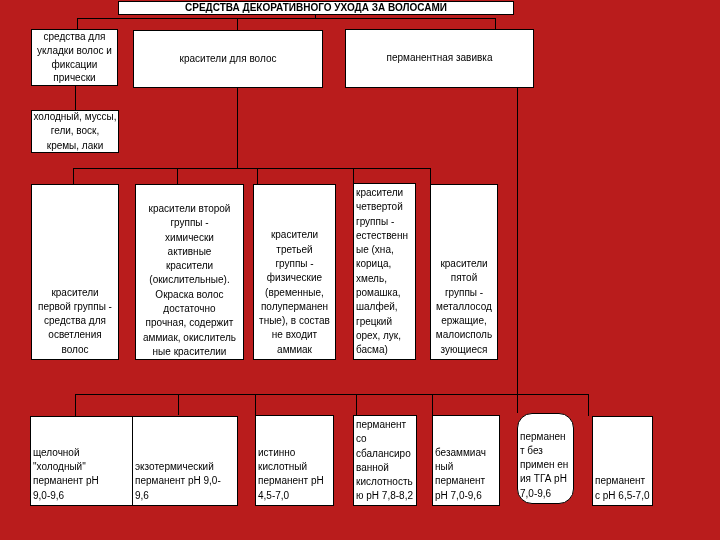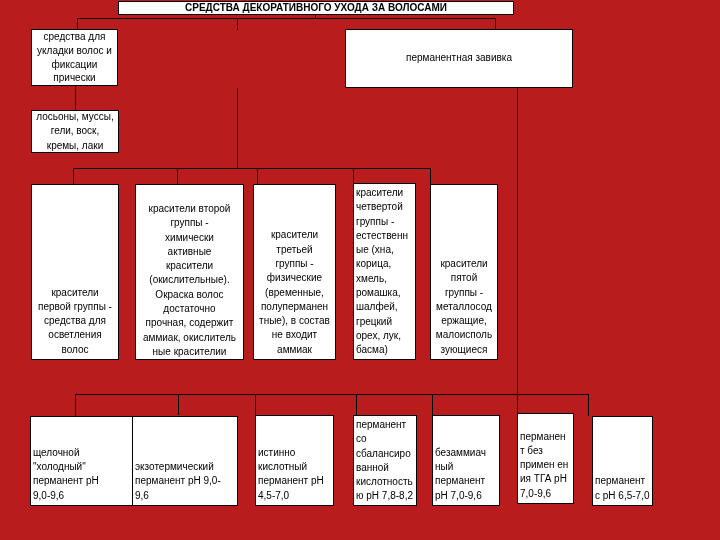--- a/index.html
+++ b/index.html
@@ -71,24 +71,25 @@
              M588,394 V416" fill="none" stroke="#000000" stroke-width="1"></path>
   </svg>
 
   <div class="box title-box" style="left:118px; top:1px; width:396px; height:14px;">СРЕДСТВА ДЕКОРАТИВНОГО УХОДА ЗА ВОЛОСАМИ</div>
 
   <div class="box center-mid tight" style="left:31px; top:29px; width:87px; height:57px;">средства для
 укладки волос и
 фиксации
 прически</div>
 
+  <div class="box center-mid" style="left:133px; top:30px; width:190px; height:58px;">красители для волос</div>
 
-  <div class="box center-mid" style="left:345px; top:29px; width:228px; height:59px;">перманентная завивка</div>
+  <div class="box center-mid" style="left:345px; top:29px; width:189px; height:59px;">перманентная завивка</div>
 
-  <div class="box center-mid" style="left:31px; top:110px; width:88px; height:43px;">лосьоны, муссы,
+  <div class="box center-mid" style="left:31px; top:110px; width:88px; height:43px;">холодный, муссы,
 гели, воск,
 кремы, лаки</div>
 
   <div class="box center-bottom" style="left:31px; top:184px; width:88px; height:176px;">красители
 первой группы -
 средства для
 осветления
 волос</div>
 
   <div class="box center-top" style="left:135px; top:184px; width:109px; height:176px;">красители второй
@@ -154,21 +155,21 @@
 сбалансиро
 ванной
 кислотность
 ю рН 7,8-8,2</div>
 
   <div class="box left-bottom" style="left:432px; top:415px; width:68px; height:91px;">безаммиач
 ный
 перманент
 рН 7,0-9,6</div>
 
-  <div class="box left-bottom" style="left:517px; top:413px; width:57px; height:91px;">перманен
+  <div class="box left-bottom" style="left:517px; top:413px; width:57px; height:91px;border-radius:15px;">перманен
 т без
 примен ен
 ия ТГА рН
 7,0-9,6</div>
 
   <div class="box left-bottom" style="left:592px; top:416px; width:61px; height:90px;">перманент
 с рН 6,5-7,0</div>
 
 </div>
 

